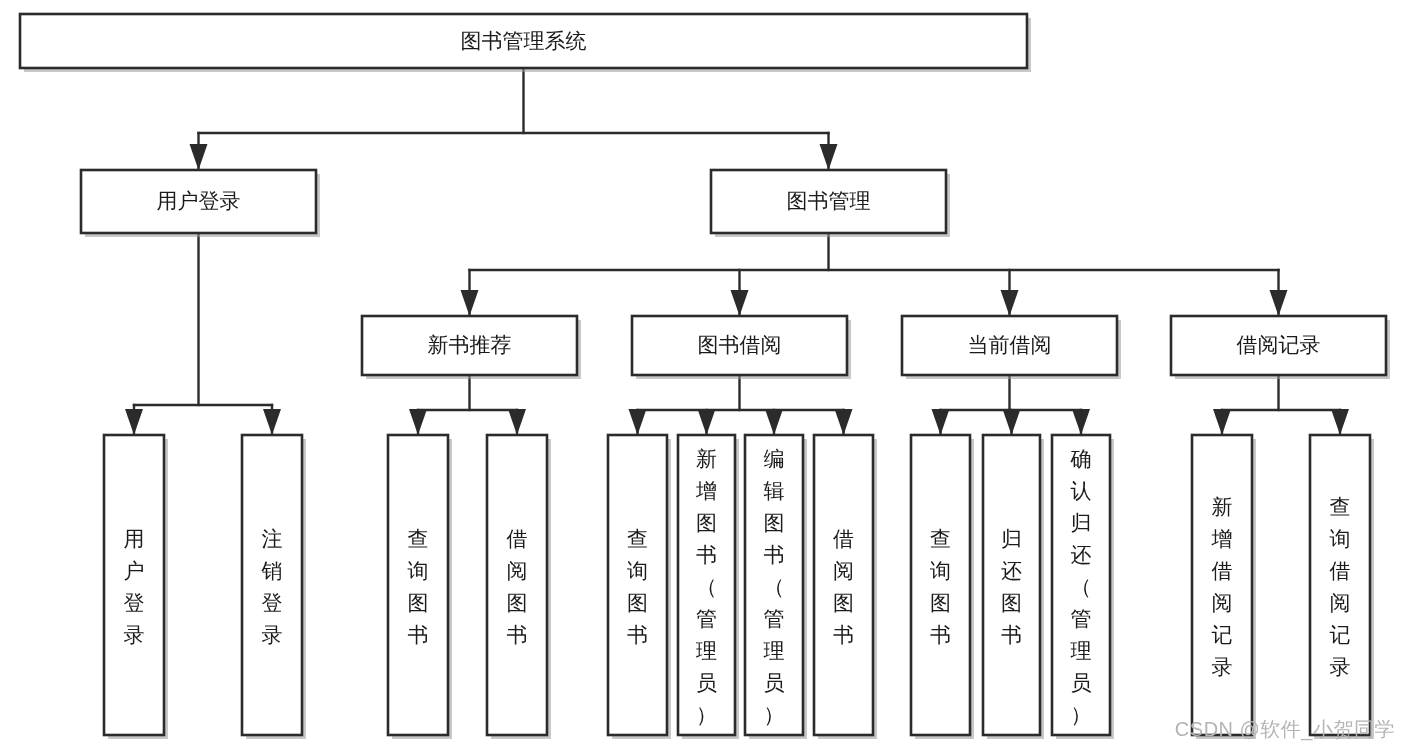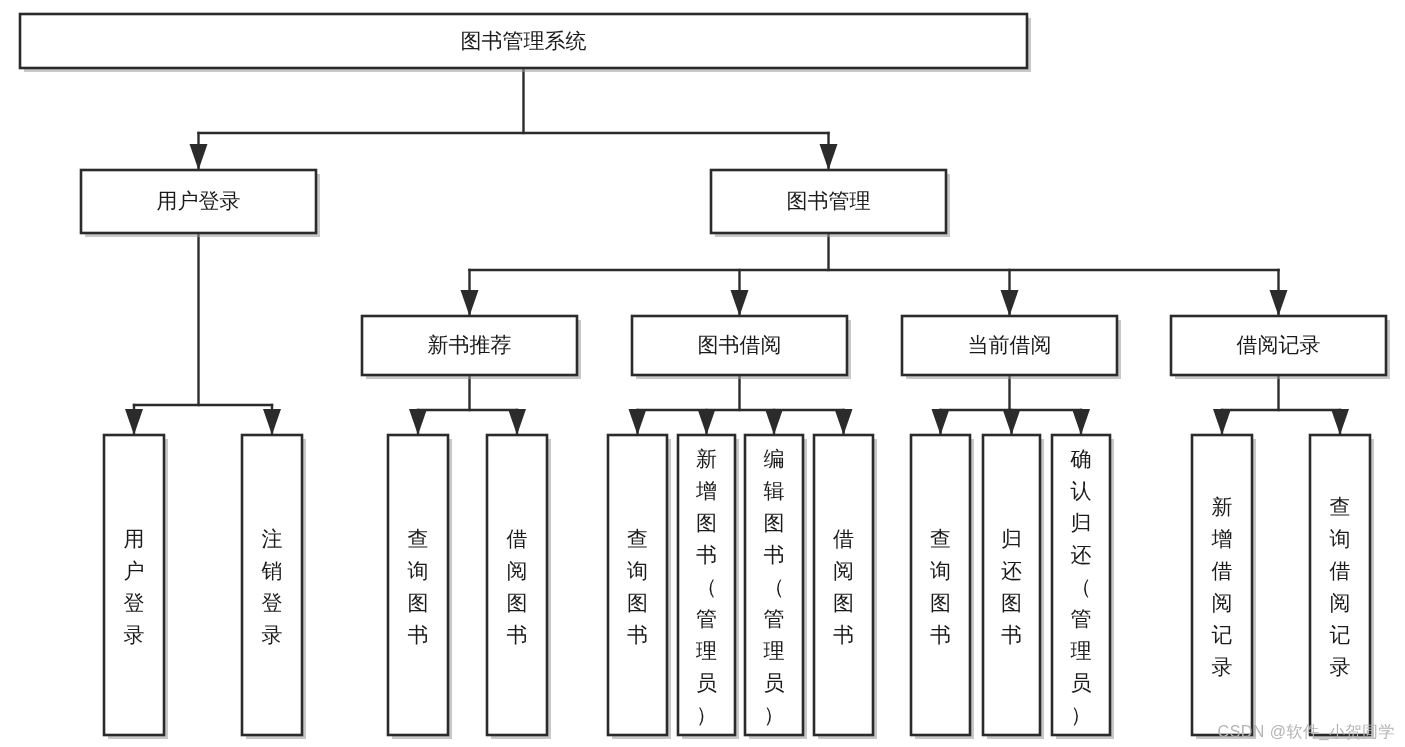--- a/index.html
+++ b/index.html
@@ -56,21 +56,21 @@
     font-family: "Liberation Sans", "DejaVu Sans", sans-serif;
     font-size: 21px;
     fill: #1b1b1b;
     text-anchor: middle;
   }
   .watermark {
     position: absolute;
     right: 10px;
     bottom: 4px;
     font-family: "Liberation Sans", "DejaVu Sans", sans-serif;
-    font-size: 16px;
+    font-size: 20px;
     color: #b4b4b4;
     white-space: nowrap;
     letter-spacing: 0.5px;
   }
 </style>
 </head>
 <body>
 
 <div id="diagram-root">
   <svg id="tree-svg" viewBox="0 0 1405 747">

